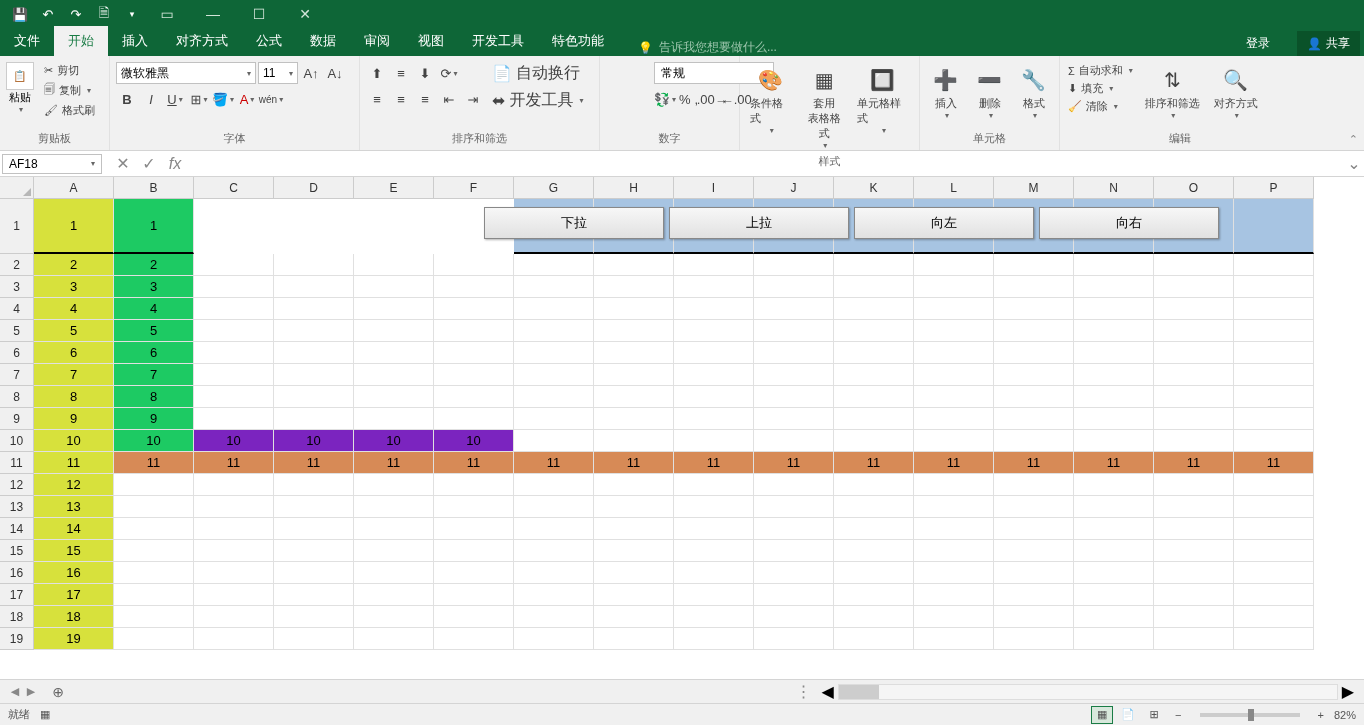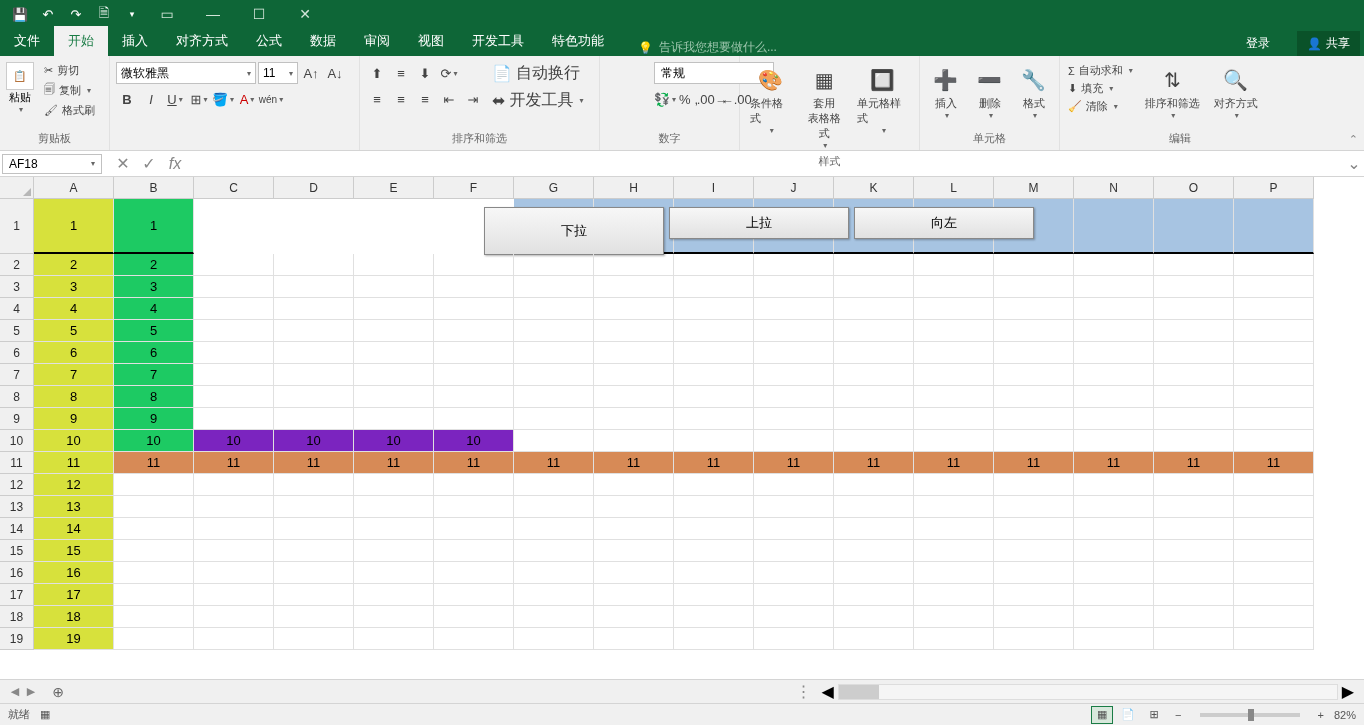--- a/index.html
+++ b/index.html
@@ -188,20 +188,21 @@
         <div class="btn-sm">
             <u>U</u>
             <span class="dropdown-arrow">▾</span>
           </div>
         <div class="btn-sm">⊞<span class="dropdown-arrow">▾</span></div>
         <div class="btn-sm" style="color:#e8c050;">🪣<span class="dropdown-arrow">▾</span></div>
         <div class="btn-sm" style="color:#c00;">A<span class="dropdown-arrow">▾</span></div>
         <div class="btn-sm" style="font-size:10px;">wén<span class="dropdown-arrow">▾</span></div>
       </div>
     </div>
+    <div class="group-label">字体</div>
   </div>
 
   <div class="ribbon-group" style="width:240px;">
     <div style="display:flex;gap:6px;padding-top:4px;">
       <div style="display:flex;flex-direction:column;gap:4px;">
         <div class="font-row">
           <div class="btn-sm">⬆</div>
           <div class="btn-sm">≡</div>
           <div class="btn-sm">⬇</div>
           <div class="btn-sm">⟳<span class="dropdown-arrow">▾</span></div>
@@ -389,23 +390,24 @@
       <div class="cell header-cell" style="left: 480px; top: 0px; width: 80px; height: 55px;"></div>
       <div class="cell header-cell" style="left: 560px; top: 0px; width: 80px; height: 55px;"></div>
       <div class="cell header-cell" style="left: 640px; top: 0px; width: 80px; height: 55px;"></div>
       <div class="cell header-cell" style="left: 720px; top: 0px; width: 80px; height: 55px;"></div>
       <div class="cell header-cell" style="left: 800px; top: 0px; width: 80px; height: 55px;"></div>
       <div class="cell header-cell" style="left: 880px; top: 0px; width: 80px; height: 55px;"></div>
       <div class="cell header-cell" style="left: 960px; top: 0px; width: 80px; height: 55px;"></div>
       <div class="cell header-cell" style="left: 1040px; top: 0px; width: 80px; height: 55px;"></div>
       <div class="cell header-cell" style="left: 1120px; top: 0px; width: 80px; height: 55px;"></div>
       <div class="cell header-cell" style="left: 1200px; top: 0px; width: 80px; height: 55px;"></div>
-      <div class="wb-button" style="left: 450px; top: 8px; width: 180px; height: 48px;">下拉</div>
+      <div class="wb-button" style="left: 450px; top: 8px; width: 180px; height: 32px;">下拉</div>
       <div class="wb-button" style="left: 820px; top: 8px; width: 180px; height: 32px;">向左</div>
       <div class="wb-button" style="left: 635px; top: 8px; width: 180px; height: 32px;">上拉</div>
+      <div class="wb-button" style="left: 1005px; top: 8px; width: 180px; height: 32px;">向右</div>
       <div class="cell yellow" style="left: 0px; top: 55px; width: 80px; height: 22px;">2</div>
       <div class="cell yellow" style="left: 0px; top: 77px; width: 80px; height: 22px;">3</div>
       <div class="cell yellow" style="left: 0px; top: 99px; width: 80px; height: 22px;">4</div>
       <div class="cell yellow" style="left: 0px; top: 121px; width: 80px; height: 22px;">5</div>
       <div class="cell yellow" style="left: 0px; top: 143px; width: 80px; height: 22px;">6</div>
       <div class="cell yellow" style="left: 0px; top: 165px; width: 80px; height: 22px;">7</div>
       <div class="cell yellow" style="left: 0px; top: 187px; width: 80px; height: 22px;">8</div>
       <div class="cell yellow" style="left: 0px; top: 209px; width: 80px; height: 22px;">9</div>
       <div class="cell yellow" style="left: 0px; top: 231px; width: 80px; height: 22px;">10</div>
       <div class="cell yellow" style="left: 0px; top: 253px; width: 80px; height: 22px;">11</div>

